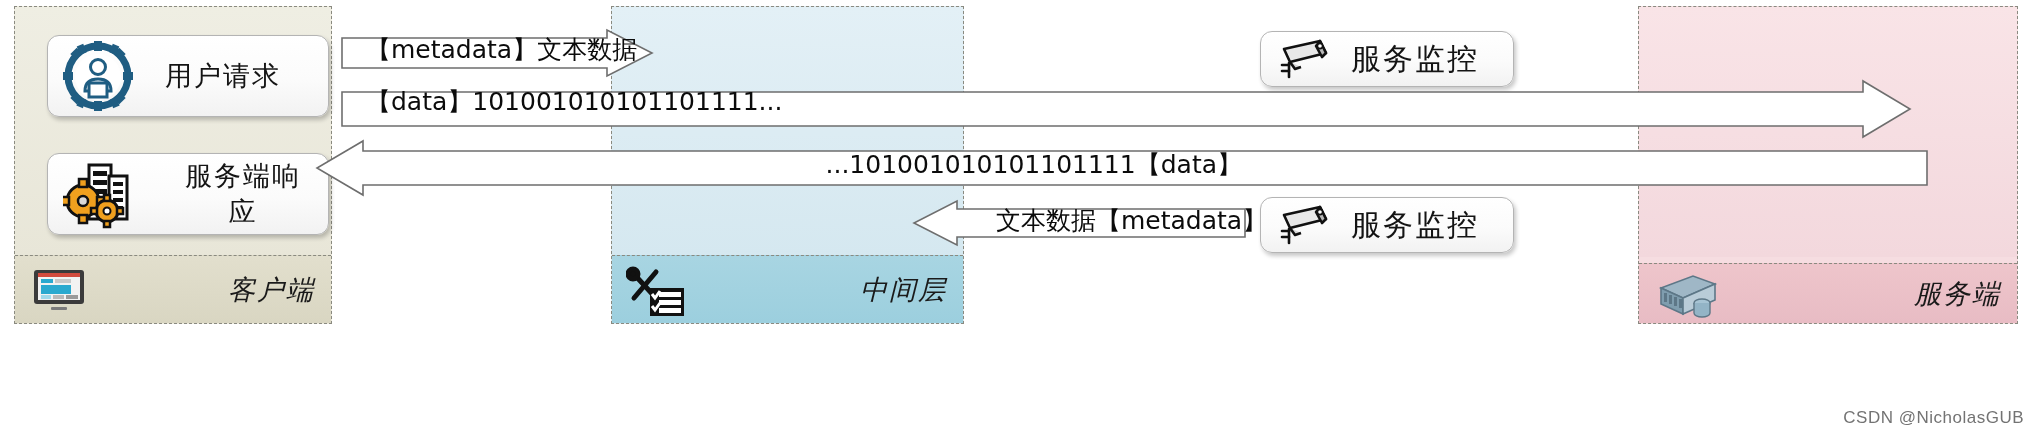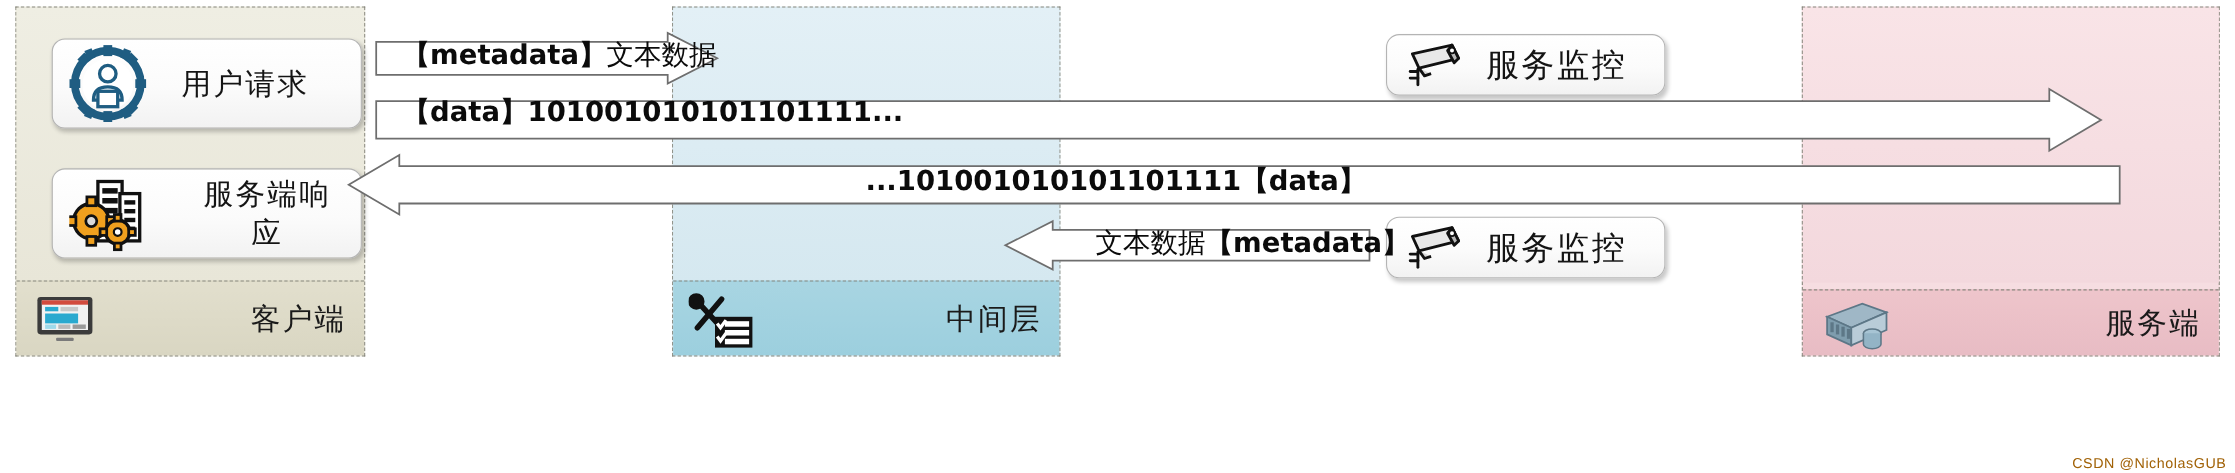--- a/index.html
+++ b/index.html
@@ -6,21 +6,21 @@
   body{
     font-family:"Liberation Serif","DejaVu Serif",serif;
     width:2032px;height:430px;position:relative;overflow:hidden;
   }
   .stage{position:absolute;left:0;top:0;width:2032px;height:430px;}
 
   
   .zone{position:absolute;border:1px dashed #8a8a80;box-sizing:border-box;}
   .zone-body{position:absolute;left:0;right:0;top:0;box-sizing:border-box;}
   .zone-footer{position:absolute;left:0;right:0;bottom:0;box-sizing:border-box;
-    border-top:1px dashed #8a8a80;display:flex;align-items:center;}
+    border-top:1px dashed #8a8a80;display:flex;align-items:center;font-style:italic;}
 
   #zone-client{left:14px;top:6px;width:318px;height:318px;background:#eceadd;}
   #zone-client .zone-body{height:250px;background:linear-gradient(180deg,#efeee3 0%,#e8e6d8 100%);}
   #zone-client .zone-footer{height:68px;background:linear-gradient(180deg,#e2dfcd 0%,#d9d6c2 100%);}
 
   #zone-middle{left:611px;top:6px;width:353px;height:318px;background:#dbeaf1;}
   #zone-middle .zone-body{height:250px;background:linear-gradient(180deg,#e3f0f6 0%,#d5e8f0 100%);}
   #zone-middle .zone-footer{height:68px;background:linear-gradient(180deg,#a8d5e2 0%,#9ccfde 100%);}
 
   #zone-server{left:1638px;top:6px;width:380px;height:318px;background:#f6dde1;}
@@ -48,32 +48,32 @@
   #node-monitor-bottom{left:648px;top:190px;width:254px;height:56px;}
   #node-monitor-top .nlabel,#node-monitor-bottom .nlabel{font-size:30px;}
   #node-monitor-top .nicon,#node-monitor-bottom .nicon{width:62px;height:46px;flex:0 0 62px;}
 
   
   .arrow{position:absolute;}
   .arrow svg{display:block;overflow:visible;}
   .arrow-label{position:absolute;font-size:25px;color:#0b0b0b;white-space:nowrap;
     font-weight:700;}
   .arrow-label .cn{font-family:Liberation Serif, serif;font-weight:400;}
-  .arrow-label .mono{font-family:"DejaVu Sans","Liberation Sans",sans-serif;font-weight:700;}
+  .arrow-label .mono{font-family:"DejaVu Sans","Liberation Sans",sans-serif;font-weight:400;}
 
   #arrow-metadata-fwd{left:341px;top:29px;}
   #lbl-metadata-fwd{left:366px;top:33px;}
   #arrow-data-fwd{left:341px;top:80px;}
   #lbl-data-fwd{left:366px;top:85px;}
   #arrow-data-back{left:316px;top:140px;}
   #lbl-data-back{right:790px;top:148px;text-align:right;}
   #arrow-metadata-back{left:913px;top:200px;}
   #lbl-metadata-back{left:996px;top:204px;}
 
-  .watermark{position:absolute;right:8px;bottom:2px;font-size:13px;color:#a16207;
+  .watermark{position:absolute;right:8px;bottom:2px;font-size:17px;color:#737373;
     font-family:"Liberation Sans","DejaVu Sans",sans-serif;letter-spacing:.5px;}
 </style>
 </head>
 <body>
 
 <div class="stage">
 
   <div class="zone" id="zone-client">
     <div class="zone-body"></div>
     <div class="zone-footer">

